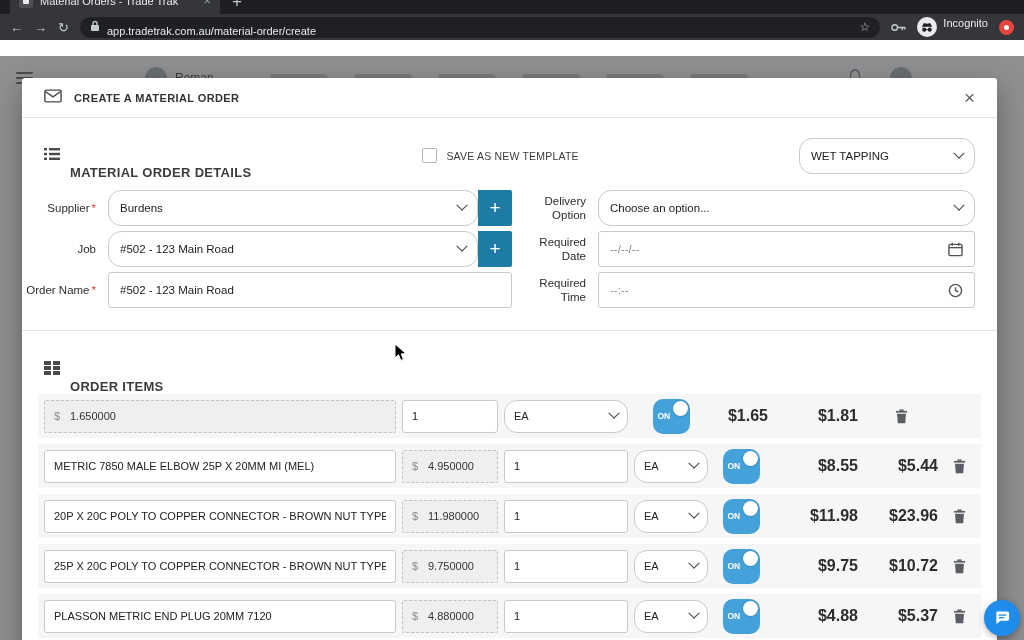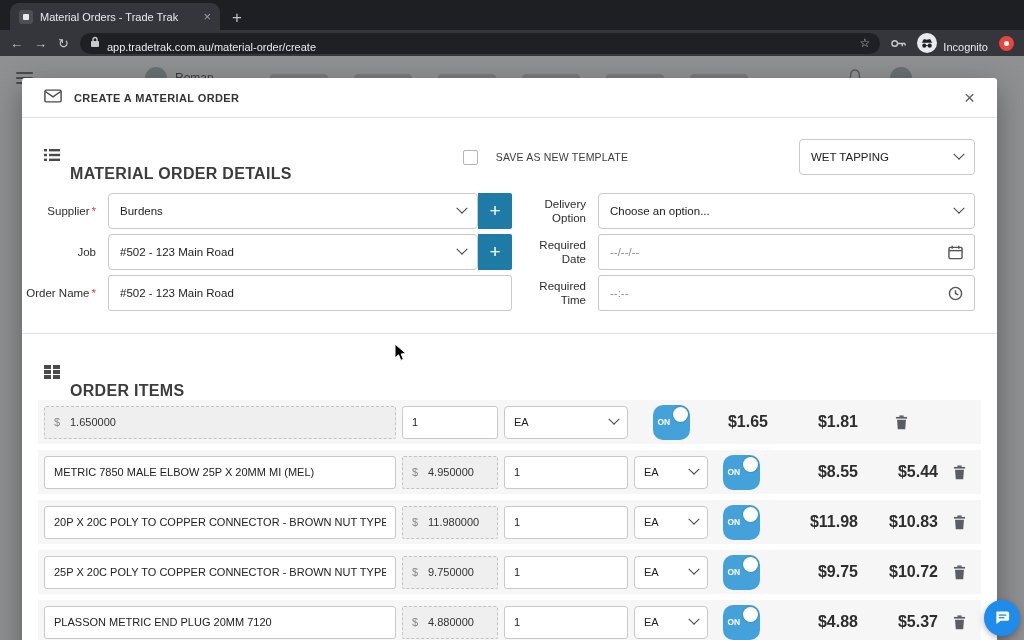--- a/index.html
+++ b/index.html
@@ -1,32 +1,32 @@
 <!DOCTYPE html>
 <html><head>
 <meta charset="utf-8">
 <style>
   * { margin:0; padding:0; box-sizing:border-box; }
   html,body { width:1024px; height:640px; overflow:hidden; }
   body { font-family:"Liberation Sans", sans-serif; background:#fff; position:relative; }
 
   
-  .tabstrip { height:30px; background:#1e1f22; display:flex; align-items:flex-end; padding-left:10px; }
+  .tabstrip { height:14px; background:#1e1f22; display:flex; align-items:flex-end; padding-left:10px; }
   .tab { height:27px; width:210px; background:#35363b; border-radius:9px 9px 0 0; display:flex; align-items:center; padding:0 9px; gap:7px; }
   .favicon { width:14px; height:14px; border-radius:3px; background:#4d4f53; display:flex; align-items:center; justify-content:center; flex:0 0 auto; }
   .favicon::after { content:""; width:6px; height:6px; background:#e8eaed; border-radius:1px; }
   .tab-title { color:#e8eaed; font-size:11px; flex:1; white-space:nowrap; overflow:hidden; }
   .tab-close { color:#9aa0a6; font-size:13px; line-height:1; cursor:default; }
   .newtab { color:#c0c3c7; font-size:17px; margin:0 0 4px 12px; line-height:1; }
   .toolbar { height:26px; background:#35363b; display:flex; align-items:center; padding:0 10px; gap:11px; }
   .navico { color:#c7cacd; font-size:13px; line-height:1; }
   .addressbar { flex:1; height:21px; background:#1f2023; border-radius:11px; display:flex; align-items:center; padding:0 10px; gap:7px; }
   .url { color:#e8eaed; font-size:11px; flex:1; white-space:nowrap; overflow:hidden;margin-top:8px; }
   .star { color:#c7cacd; font-size:12px; }
-  .incog { display:flex; align-items:flex-end; gap:6px; }
+  .incog { display:flex; align-items:flex-start; gap:6px; }
   .incog-avatar { width:20px; height:20px; border-radius:50%; background:#e8eaed; display:flex; align-items:center; justify-content:center; }
   .incog-label { color:#e8eaed; font-size:11px; }
   .record { width:15px; height:15px; border-radius:50%; background:#e8453c; display:flex; align-items:center; justify-content:center; }
   .record::after { content:""; width:5px; height:5px; border-radius:50%; background:#fff; }
 
   
   .page { position:absolute; top:56px; left:0; right:0; bottom:0; background:#fff; overflow:hidden; }
   .site-header { height:44px; display:flex; align-items:center; padding:0 16px; }
   .burger { width:17px; display:flex; flex-direction:column; gap:3px; }
   .burger span { height:2px; background:#757575; border-radius:1px; }
@@ -39,27 +39,27 @@
   .overlay { position:absolute; inset:0; background:rgba(32,33,36,.5); z-index:1; }
 
   
   .modal { position:absolute; left:22px; top:22px; width:975px; height:620px; background:#fff; border-radius:3px; box-shadow:0 10px 30px rgba(0,0,0,.35); z-index:2; }
   .modal-header { height:40px; display:flex; align-items:center; padding:0 22px; border-bottom:1px solid #e3e3e3; }
   .modal-title { font-size:11px; font-weight:bold; color:#333; letter-spacing:.4px; margin-left:12px; }
   .modal-close { margin-left:auto; font-size:19px; color:#5f6368; line-height:1; }
 
   .details-head { display:flex; align-items:center; padding:13px 22px 0 22px; }
   .sect { display:flex; align-items:center; gap:10px; }
-  .sect-title { font-size:16px; font-weight:bold; color:#3c3c3c; letter-spacing:.3px;margin-top:34px; }
-  .savegrp { display:flex; align-items:center; gap:18px; margin-left:171px; }
+  .sect-title { font-size:13px; font-weight:bold; color:#3c3c3c; letter-spacing:.3px;margin-top:34px; }
+  .savegrp { display:flex; align-items:center; gap:9px; margin-left:171px; }
   .cb { width:15px; height:15px; border:1px solid #b5b5b5; border-radius:2px; background:#fff; }
   .savegrp label { font-size:10.5px; color:#3c3c3c; letter-spacing:.2px; }
   .tplsel { margin-left:auto; width:176px; }
 
-  .sel { height:36px; border:1px solid #c9c9c9; border-radius:4px; background:#fff; display:flex; align-items:center; padding:0 11px; font-size:11.5px; color:#222; }
+  .sel { height:36px; border:1px solid #c9c9c9; border-radius:13px; background:#fff; display:flex; align-items:center; padding:0 11px; font-size:11.5px; color:#222; }
   .chev { width:8px; height:8px; border-right:1.6px solid #444; border-bottom:1.6px solid #444; transform:rotate(45deg) translate(-2px,-2px); margin-left:auto; flex:0 0 auto; }
 
   .form-grid { display:grid; grid-template-columns:86px 370px 34px 86px 1fr; row-gap:5px; padding:0 22px 0 0; margin-top:10px; }
   .flabel { text-align:right; padding-right:12px; font-size:11.5px; color:#2d2d2d; align-self:center; line-height:1.25; }
   .req { color:#e53935; margin-left:2px; }
   .plusbtn { width:34px; height:36px; background:#1e7ba6; color:#fff; font-size:19px; display:flex; align-items:center; justify-content:center; border-radius:0 2px 2px 0; }
   .inputbox { height:36px; width:100%; border:1px solid #c9c9c9; border-radius:3px; padding:0 11px; font-size:11.5px; color:#222; font-family:"Liberation Sans", sans-serif; background:#fff; }
   .ghost { display:flex; align-items:center; color:#8a8a8a; }
   .ghost .fico { margin-left:auto; display:flex; }
   .span23 { grid-column:2 / 4; }
@@ -320,21 +320,21 @@
           <input class="inp" value="1" style="">
           <div class="sel small">
             <span>EA</span>
             <span class="chev"></span>
           </div>
           <div class="toggle">
             <span class="tlab">ON</span>
             <span class="knob"></span>
           </div>
           <div class="money">$11.98</div>
-          <div class="money">$10.83</div>
+          <div class="money">$23.96</div>
           <span class="trash">
             <svg width="13" height="15" viewBox="0 0 14 16">
               <rect x="1" y="2" width="12" height="1.8" fill="#5a5e62"></rect>
               <rect x="4.7" y="0.4" width="4.6" height="1.6" fill="#5a5e62"></rect>
               <path d="M2.2 5h9.6l-.8 10.2H3Z" fill="#5a5e62"></path>
             </svg>
           </span>
         </div>
 
         <div class="row-grid item-row">

